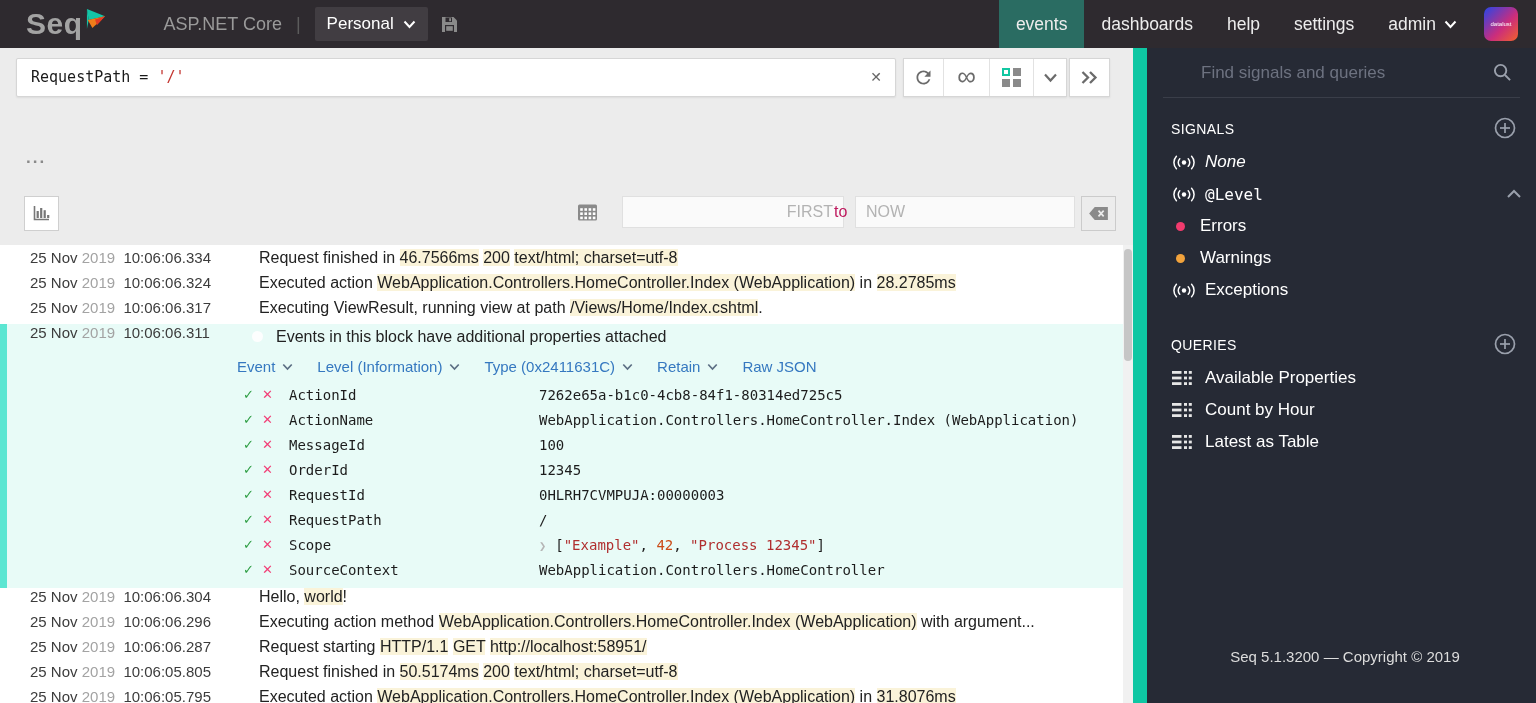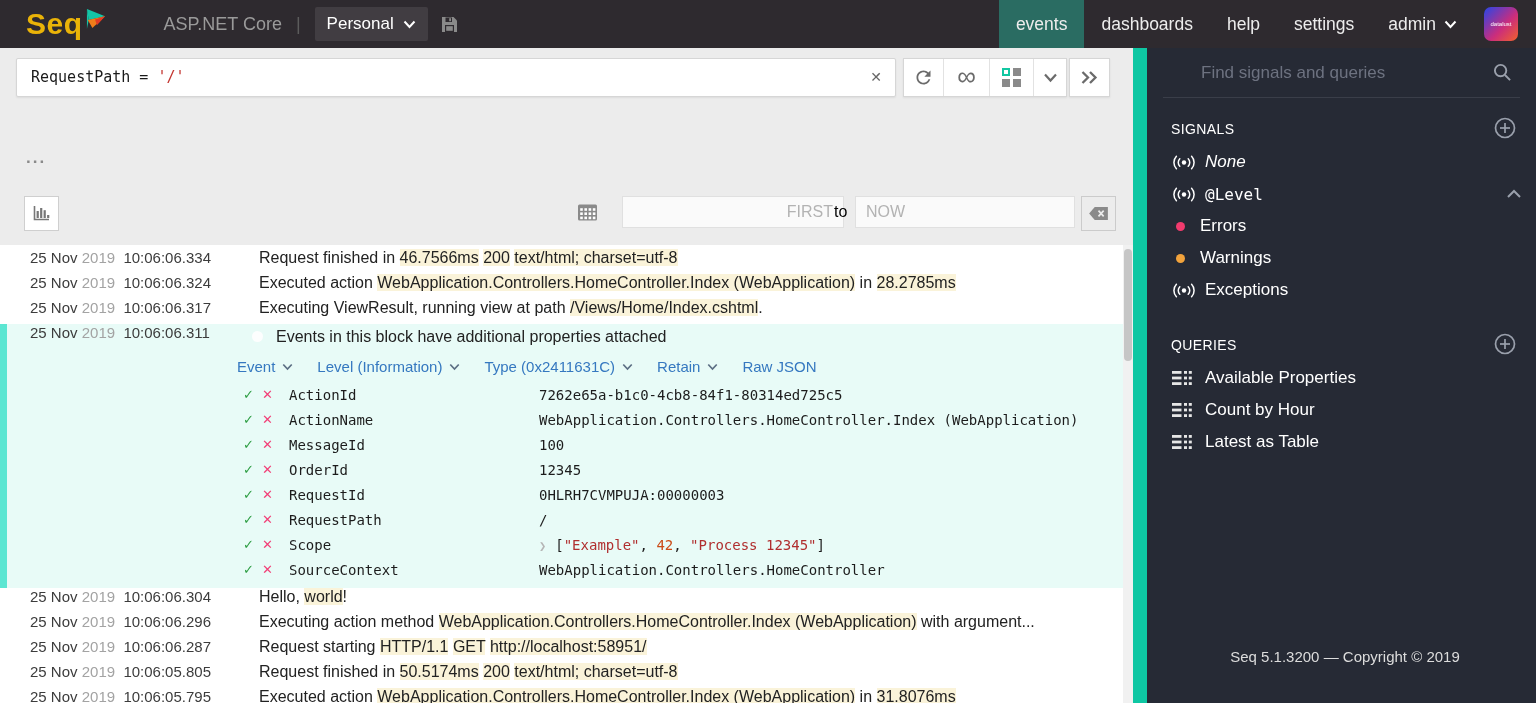--- a/index.html
+++ b/index.html
@@ -2,21 +2,21 @@
 <html><head>
 <meta charset="utf-8">
 <style>
   html,body{margin:0;padding:0;width:1536px;height:703px;overflow:hidden;
     font-family:"Liberation Sans",sans-serif;background:#ececec;}
   .app{display:flex;flex-direction:column;width:1536px;height:703px;}
 
   
   .topnav{height:48px;background:#2e2a2f;display:flex;align-items:center;flex-shrink:0;}
   .logo-wrap{display:flex;align-items:flex-start;margin-left:26px;}
-  .logo{font-size:30px;font-weight:bold;color:#eab308;letter-spacing:.5px;line-height:44px;}
+  .logo{font-size:30px;font-weight:bold;color:#a3a3a3;letter-spacing:.5px;line-height:44px;}
   .flag{margin:6px 0 0 3px;}
   .appname{color:#9a9a9a;font-size:18px;margin-left:58px;}
   .navsep{color:#5c5c5c;font-size:18px;margin:0 14px;}
   .workspace{background:#413d42;color:#fff;font-size:17px;padding:7px 12px;border-radius:2px;
     display:flex;align-items:center;gap:9px;cursor:pointer;}
   .saveic{margin-left:13px;display:flex;align-items:center;}
   .nav-right{margin-left:auto;display:flex;align-items:center;height:100%;}
   .nav-item{height:100%;display:flex;align-items:center;gap:8px;padding:0 17px;
     color:#ededed;font-size:17.5px;cursor:pointer;}
   .nav-item.active{background:#2a6c62;}
@@ -54,21 +54,21 @@
 
   
   .chartbtn{position:absolute;left:24px;top:148px;width:33px;height:33px;background:#fff;
     border:1px solid #cfcfcf;display:flex;align-items:center;justify-content:center;cursor:pointer;}
   .calendar{position:absolute;left:577px;top:155px;cursor:pointer;}
   .rinput{position:absolute;top:148px;height:32px;background:#fafafa;border:1px solid #e0e0e0;
     font-size:16px;color:#444;padding:0 10px;box-sizing:border-box;font-family:"Liberation Sans",sans-serif;}
   .rinput::placeholder{color:#b3b3b3;}
   .rinput.first{left:622px;width:222px;text-align:right;}
   .rinput.now{left:855px;width:220px;}
-  .tolbl{position:absolute;left:834px;top:155px;color:#000000;font-size:16px;}
+  .tolbl{position:absolute;left:834px;top:155px;color:#be185d;font-size:16px;}
   .erasebtn{position:absolute;left:1081px;top:148px;width:33px;height:33px;background:#ececec;
     border:1px solid #cbcbcb;display:flex;align-items:center;justify-content:center;cursor:pointer;}
 
   
   .list{position:absolute;left:0;right:0;top:197px;bottom:0;background:#fff;overflow:hidden;}
   .row{height:25px;display:flex;cursor:pointer;}
   .ts{flex:0 0 229px;padding-left:30px;box-sizing:content-box;font-size:15px;color:#3c3c3c;white-space:nowrap;}
   .ts .yr{color:#a3a3a3;}
   .msg{font-size:16px;color:#222;white-space:nowrap;overflow:hidden;flex:1;}
   .hl{background:#faf3d9;}

